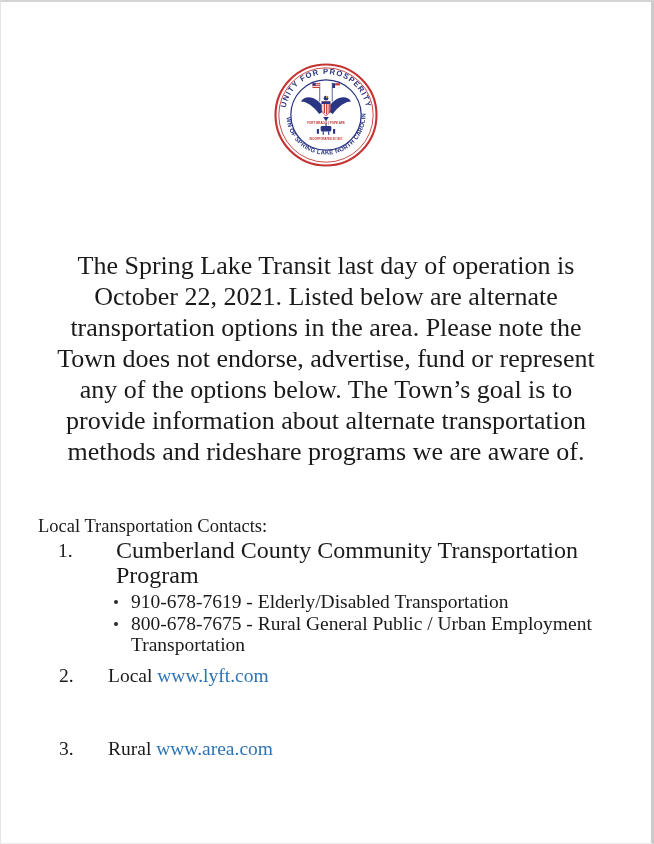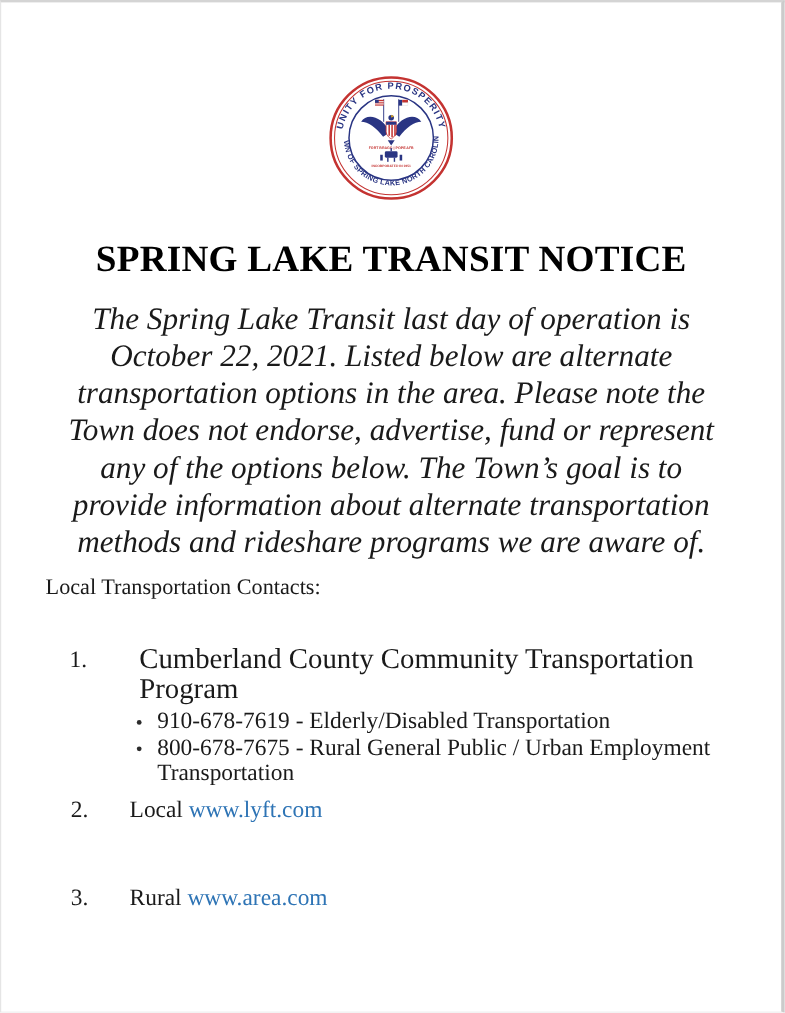--- a/index.html
+++ b/index.html
@@ -24,24 +24,23 @@
     position:absolute;top:197px;left:0;width:100%;
     margin:0;text-align:center;
     font-size:31px;line-height:34px;font-weight:bold;color:#000;
     letter-spacing:0.2px;
   }
   .body-par{
     position:absolute;top:248px;left:24px;right:24px;
     margin:0;text-align:center;
     font-size:26px;line-height:31px;
     white-space:pre-line;
-    font-style:italic;
   }
   .contacts-heading{
-    position:absolute;top:476px;left:37px;
+    position:absolute;top:512px;left:37px;
     font-size:18.5px;line-height:24px;
   }
   .citem{position:absolute;left:0;right:30px;display:flex;}
   .citem .num{
     flex:0 0 auto;text-align:left;
     font-size:19.5px;line-height:25px;
   }
   .item-1{top:536px;padding-left:57px;}
   .item-1 .num{width:58px;}
   .item-2{top:661px;padding-left:58px;}
@@ -126,21 +125,20 @@
         <rect x="57.2" y="72" width="1.2" height="3.6"></rect>
         <rect x="54.4" y="63.8" width="1.2" height="2.7"></rect>
         <rect x="45.5" y="69.5" width="2.2" height="5"></rect>
         <rect x="62.3" y="69.5" width="2.2" height="5"></rect>
       </g>
 
       <text x="55" y="80.5" font-size="2.9" fill="#C43331" text-anchor="middle" font-weight="bold">INCORPORATED IN 1951</text>
     </svg>
   </div>
 
-  <h1 class="title">SPRING LAKE TRANSIT NOTICE</h1>
 
   <p class="body-par">The Spring Lake Transit last day of operation is
 October 22, 2021. Listed below are alternate
 transportation options in the area. Please note the
 Town does not endorse, advertise, fund or represent
 any of the options below. The Town’s goal is to
 provide information about alternate transportation
 methods and rideshare programs we are aware of.</p>
 
   <div class="contacts-heading">Local Transportation Contacts:</div>

